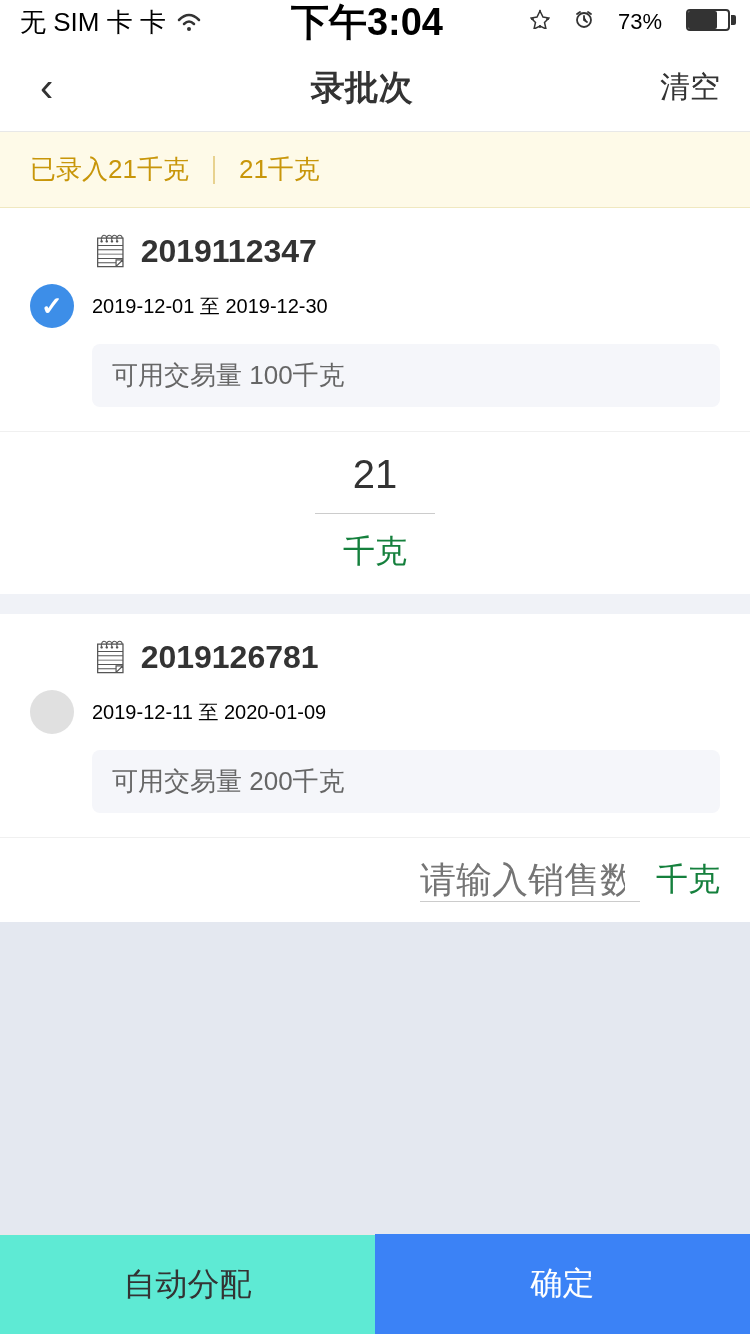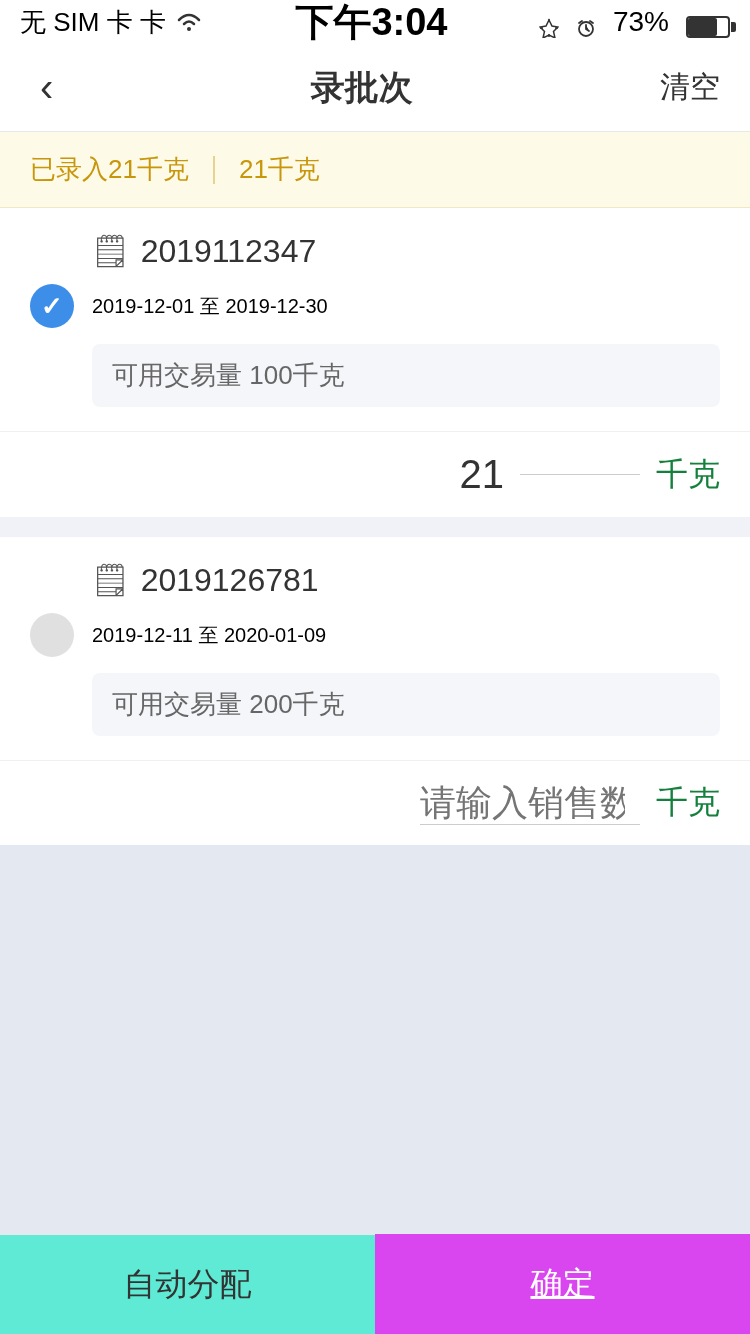--- a/index.html
+++ b/index.html
@@ -29,23 +29,23 @@
       align-items: center;
       gap: 8px;
       text-align: right;
     }
     .status-bar-center {
       font-size: 38px;
       font-weight: 700;
     }
     .status-bar-right {
       display: flex;
-      align-items: flex-end;
-      gap: 17px;
-      font-size: 28px;
+      align-items: flex-start;
+      gap: 24px;
+      font-size: 22px;
     }
     .battery-icon {
       width: 44px;
       height: 22px;
       border: 2px solid #333;
       border-radius: 4px;
       position: relative;
       display: inline-block;
     }
     .battery-icon::after {
@@ -130,21 +130,21 @@
       margin-bottom: 14px;
       padding-left: 60px;
     }
     .batch-id-icon {
       font-size: 32px;
       color: #555;
     }
     .batch-id-text {
       font-size: 32px;
       color: #333;
-      font-weight: 400;
+      font-weight: 700;
     }
     .batch-date-row {
       display: flex;
       align-items: center;
       gap: 18px;
       margin-bottom: 16px;
     }
     .radio-circle {
       width: 44px;
       height: 44px;
@@ -180,20 +180,21 @@
 
     
     .quantity-row {
       display: flex;
       align-items: center;
       justify-content: flex-end;
       padding: 20px 30px;
       gap: 16px;
       background: #fff;
       border-top: 1px solid #f0f0f0;
+      flex-direction: column;
     }
     .quantity-value {
       font-size: 40px;
       font-weight: 500;
       color: #333;
     }
     .quantity-unit {
       font-size: 32px;
       color: #15803d;
     }
@@ -234,29 +235,28 @@
       align-items: center;
       justify-content: center;
       font-size: 32px;
       color: #333;
       border: none;
       cursor: pointer;
       border-top: 1px solid #e8e8e8;
     }
     .bottom-btn-confirm {
       flex: 1;
-      background: #d946ef;
+      background: #3b82f6;
       display: flex;
       align-items: center;
       justify-content: center;
       font-size: 32px;
       color: #fff;
       border: none;
       cursor: pointer;
-      text-decoration: underline;
     }
 
     
     .qty-row-with-input {
       display: flex;
       align-items: center;
       justify-content: flex-end;
       padding: 20px 30px;
       gap: 16px;
       background: #fff;

